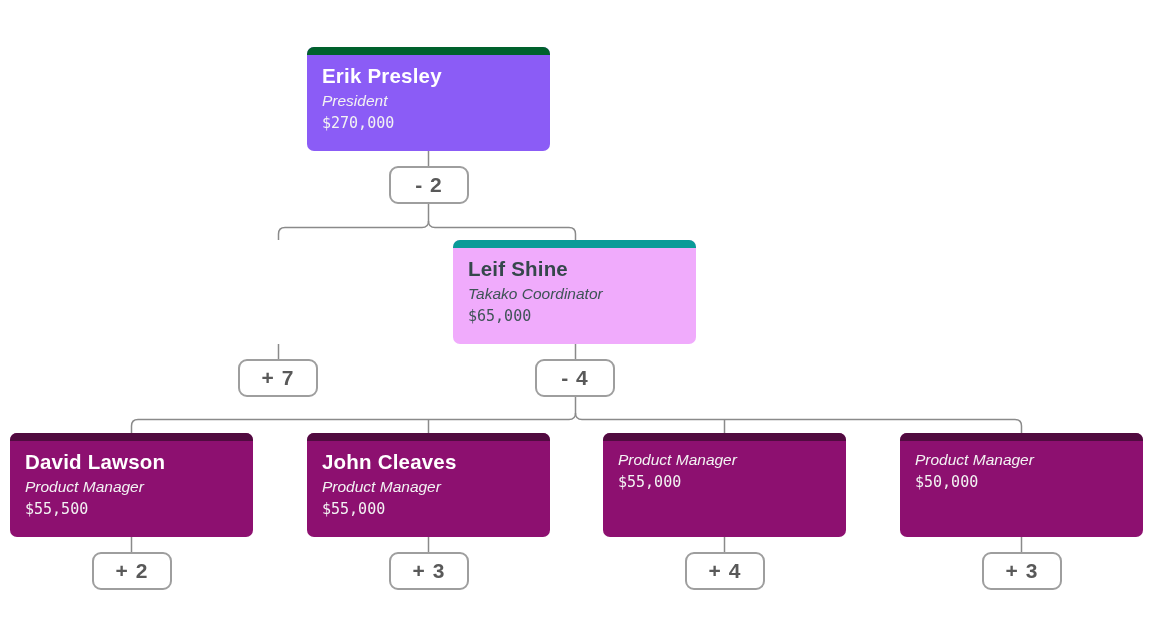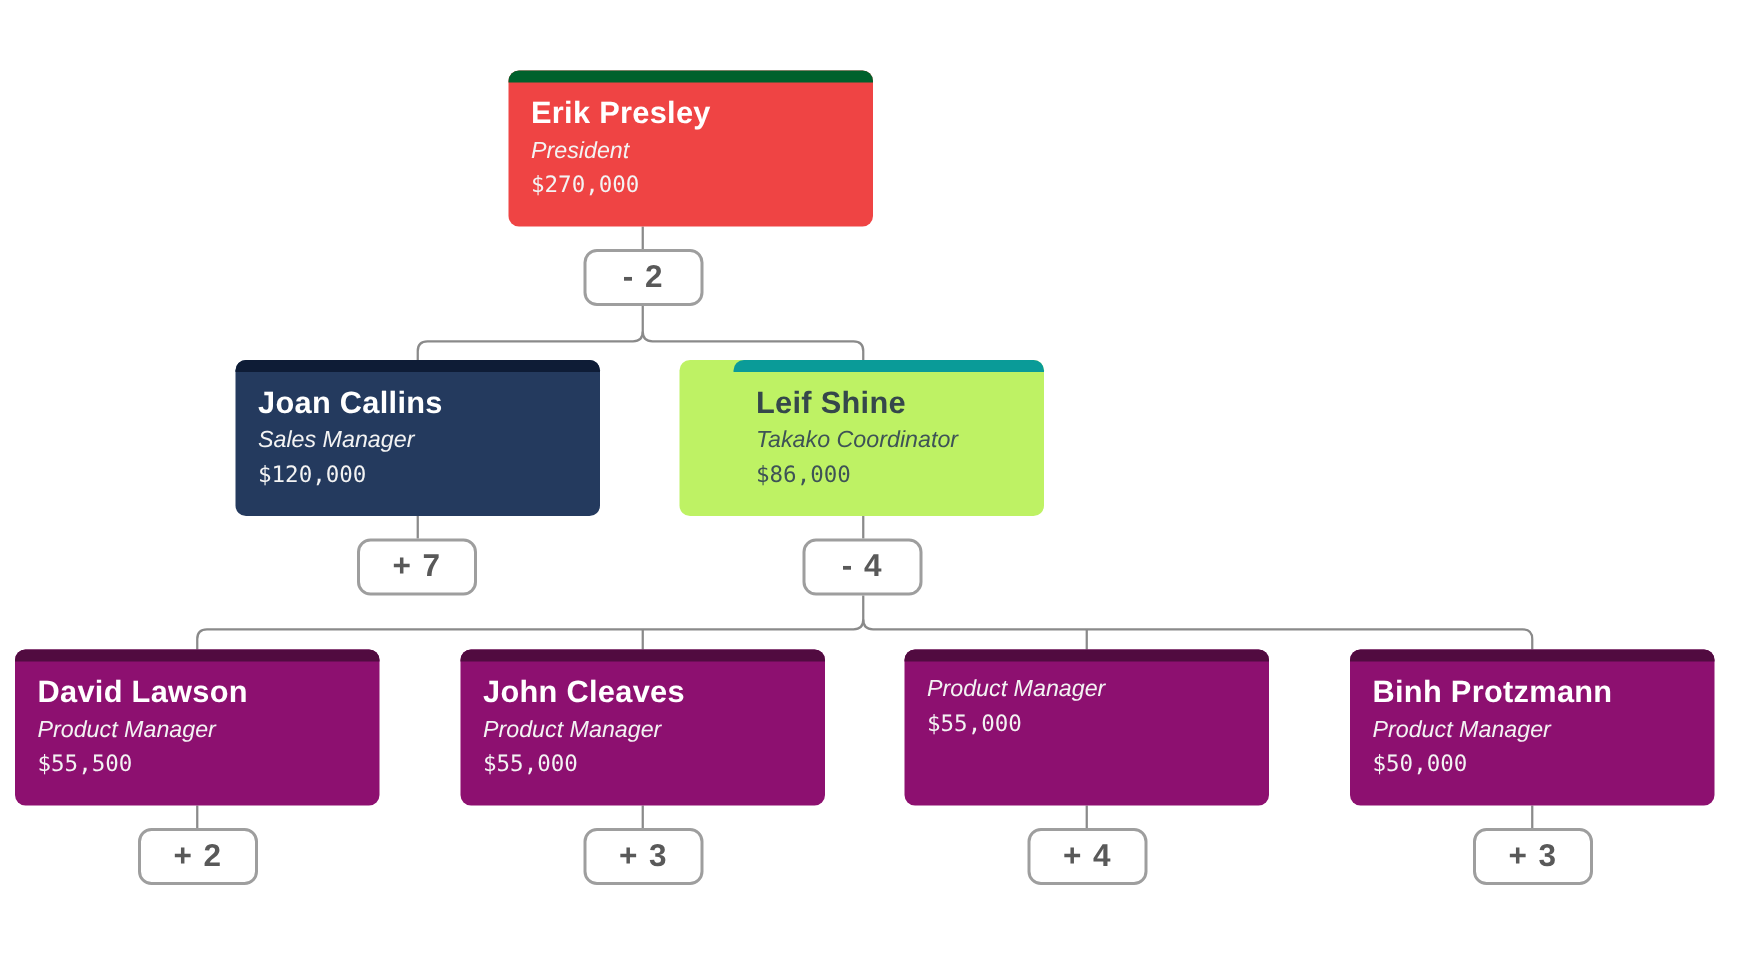--- a/index.html
+++ b/index.html
@@ -48,25 +48,25 @@
     white-space: nowrap;
     font-style: italic;
   }
   .node .salary {
     font-family: "DejaVu Sans Mono", monospace;
     font-size: 15px;
     line-height: 22px;
     white-space: nowrap;
   }
   
-  .node.green  { background: #ef4444; color: #ffffff; margin-left: 32px; }
+  .node.green  { background: #8b5cf6; color: #ffffff; }
   .node.green .bar  { background: #00612C; }
   .node.navy   { background: #243A5E; color: #ffffff; }
   .node.navy .bar   { background: #0E1C36; }
-  .node.teal   { background: #bef264; color: #35474B; padding-left: 36px; }
+  .node.teal   { background: #f0abfc; color: #35474B; }
   .node.teal .bar   { background: #0A9B98; }
   .node.purple { background: #8D1070; color: #ffffff; }
   .node.purple .bar { background: #510B40; }
   .node.navy .title, .node.navy .salary,
   .node.green .title, .node.green .salary,
   .node.purple .title, .node.purple .salary { color: #F3F3F3; }
   .node.teal .title, .node.teal .salary { color: #3E5356; }
 
   .toggle {
     position: absolute;
@@ -120,36 +120,28 @@
   <div class="node green" style="left:307px; top:47px">
     <div class="bar"></div>
     <div class="content">
       <div class="name">Erik Presley</div>
       <div class="title">President</div>
       <div class="salary">$270,000</div>
     </div>
   </div>
   <button class="toggle" style="left:389px; top:166px">- 2</button>
 
-  <div class="node navy" style="left:157px; top:240px">
-    <div class="bar"></div>
-    <div class="content">
-      <div class="name">Joan Callins</div>
-      <div class="title">Sales Manager</div>
-      <div class="salary">$120,000</div>
-    </div>
-  </div>
   <button class="toggle" style="left:238px; top:359px">+ 7</button>
 
   <div class="node teal" style="left:453px; top:240px">
     <div class="bar"></div>
     <div class="content">
       <div class="name">Leif Shine</div>
       <div class="title">Takako Coordinator</div>
-      <div class="salary">$86,000</div>
+      <div class="salary">$65,000</div>
     </div>
   </div>
   <button class="toggle" style="left:535px; top:359px">- 4</button>
 
   <div class="node purple" style="left:10px; top:433px">
     <div class="bar"></div>
     <div class="content">
       <div class="name">David Lawson</div>
       <div class="title">Product Manager</div>
       <div class="salary">$55,500</div>
@@ -172,20 +164,19 @@
     <div class="content">
       <div class="title">Product Manager</div>
       <div class="salary">$55,000</div>
     </div>
   </div>
   <button class="toggle" style="left:685px; top:552px">+ 4</button>
 
   <div class="node purple" style="left:900px; top:433px">
     <div class="bar"></div>
     <div class="content">
-      <div class="name">Binh Protzmann</div>
       <div class="title">Product Manager</div>
       <div class="salary">$50,000</div>
     </div>
   </div>
   <button class="toggle" style="left:982px; top:552px">+ 3</button>
 
 </div>
 
 </body></html>

